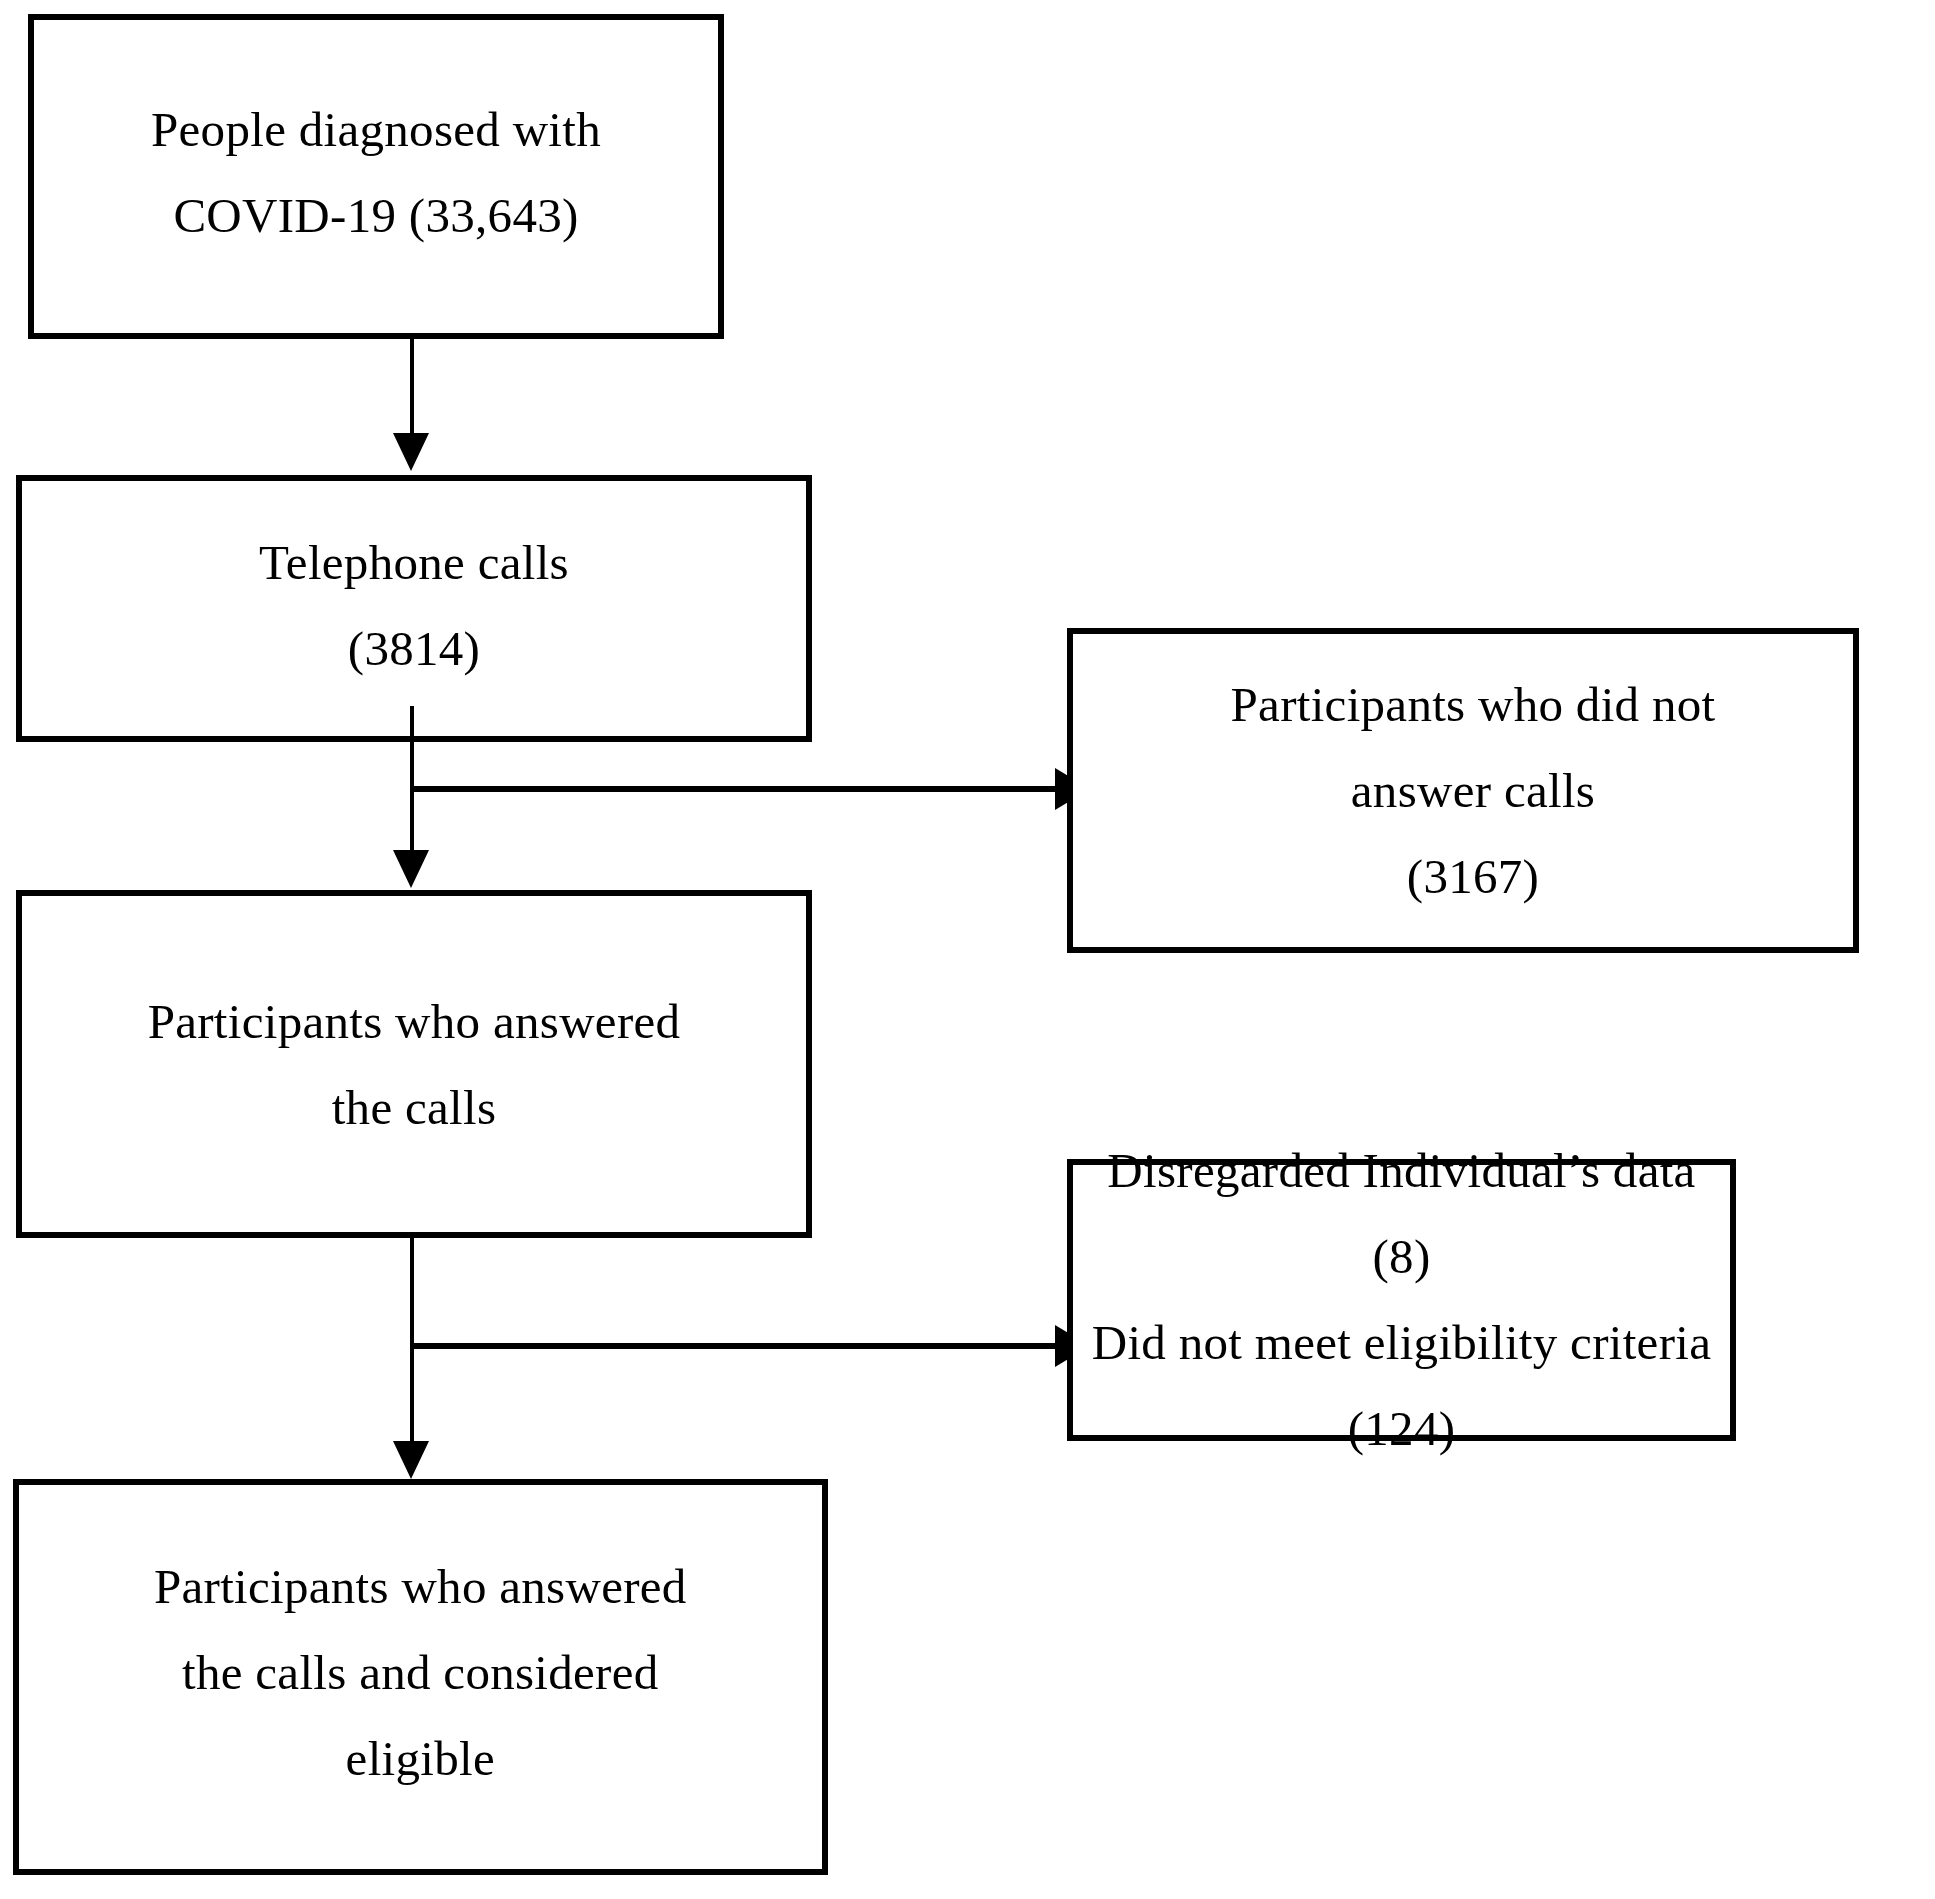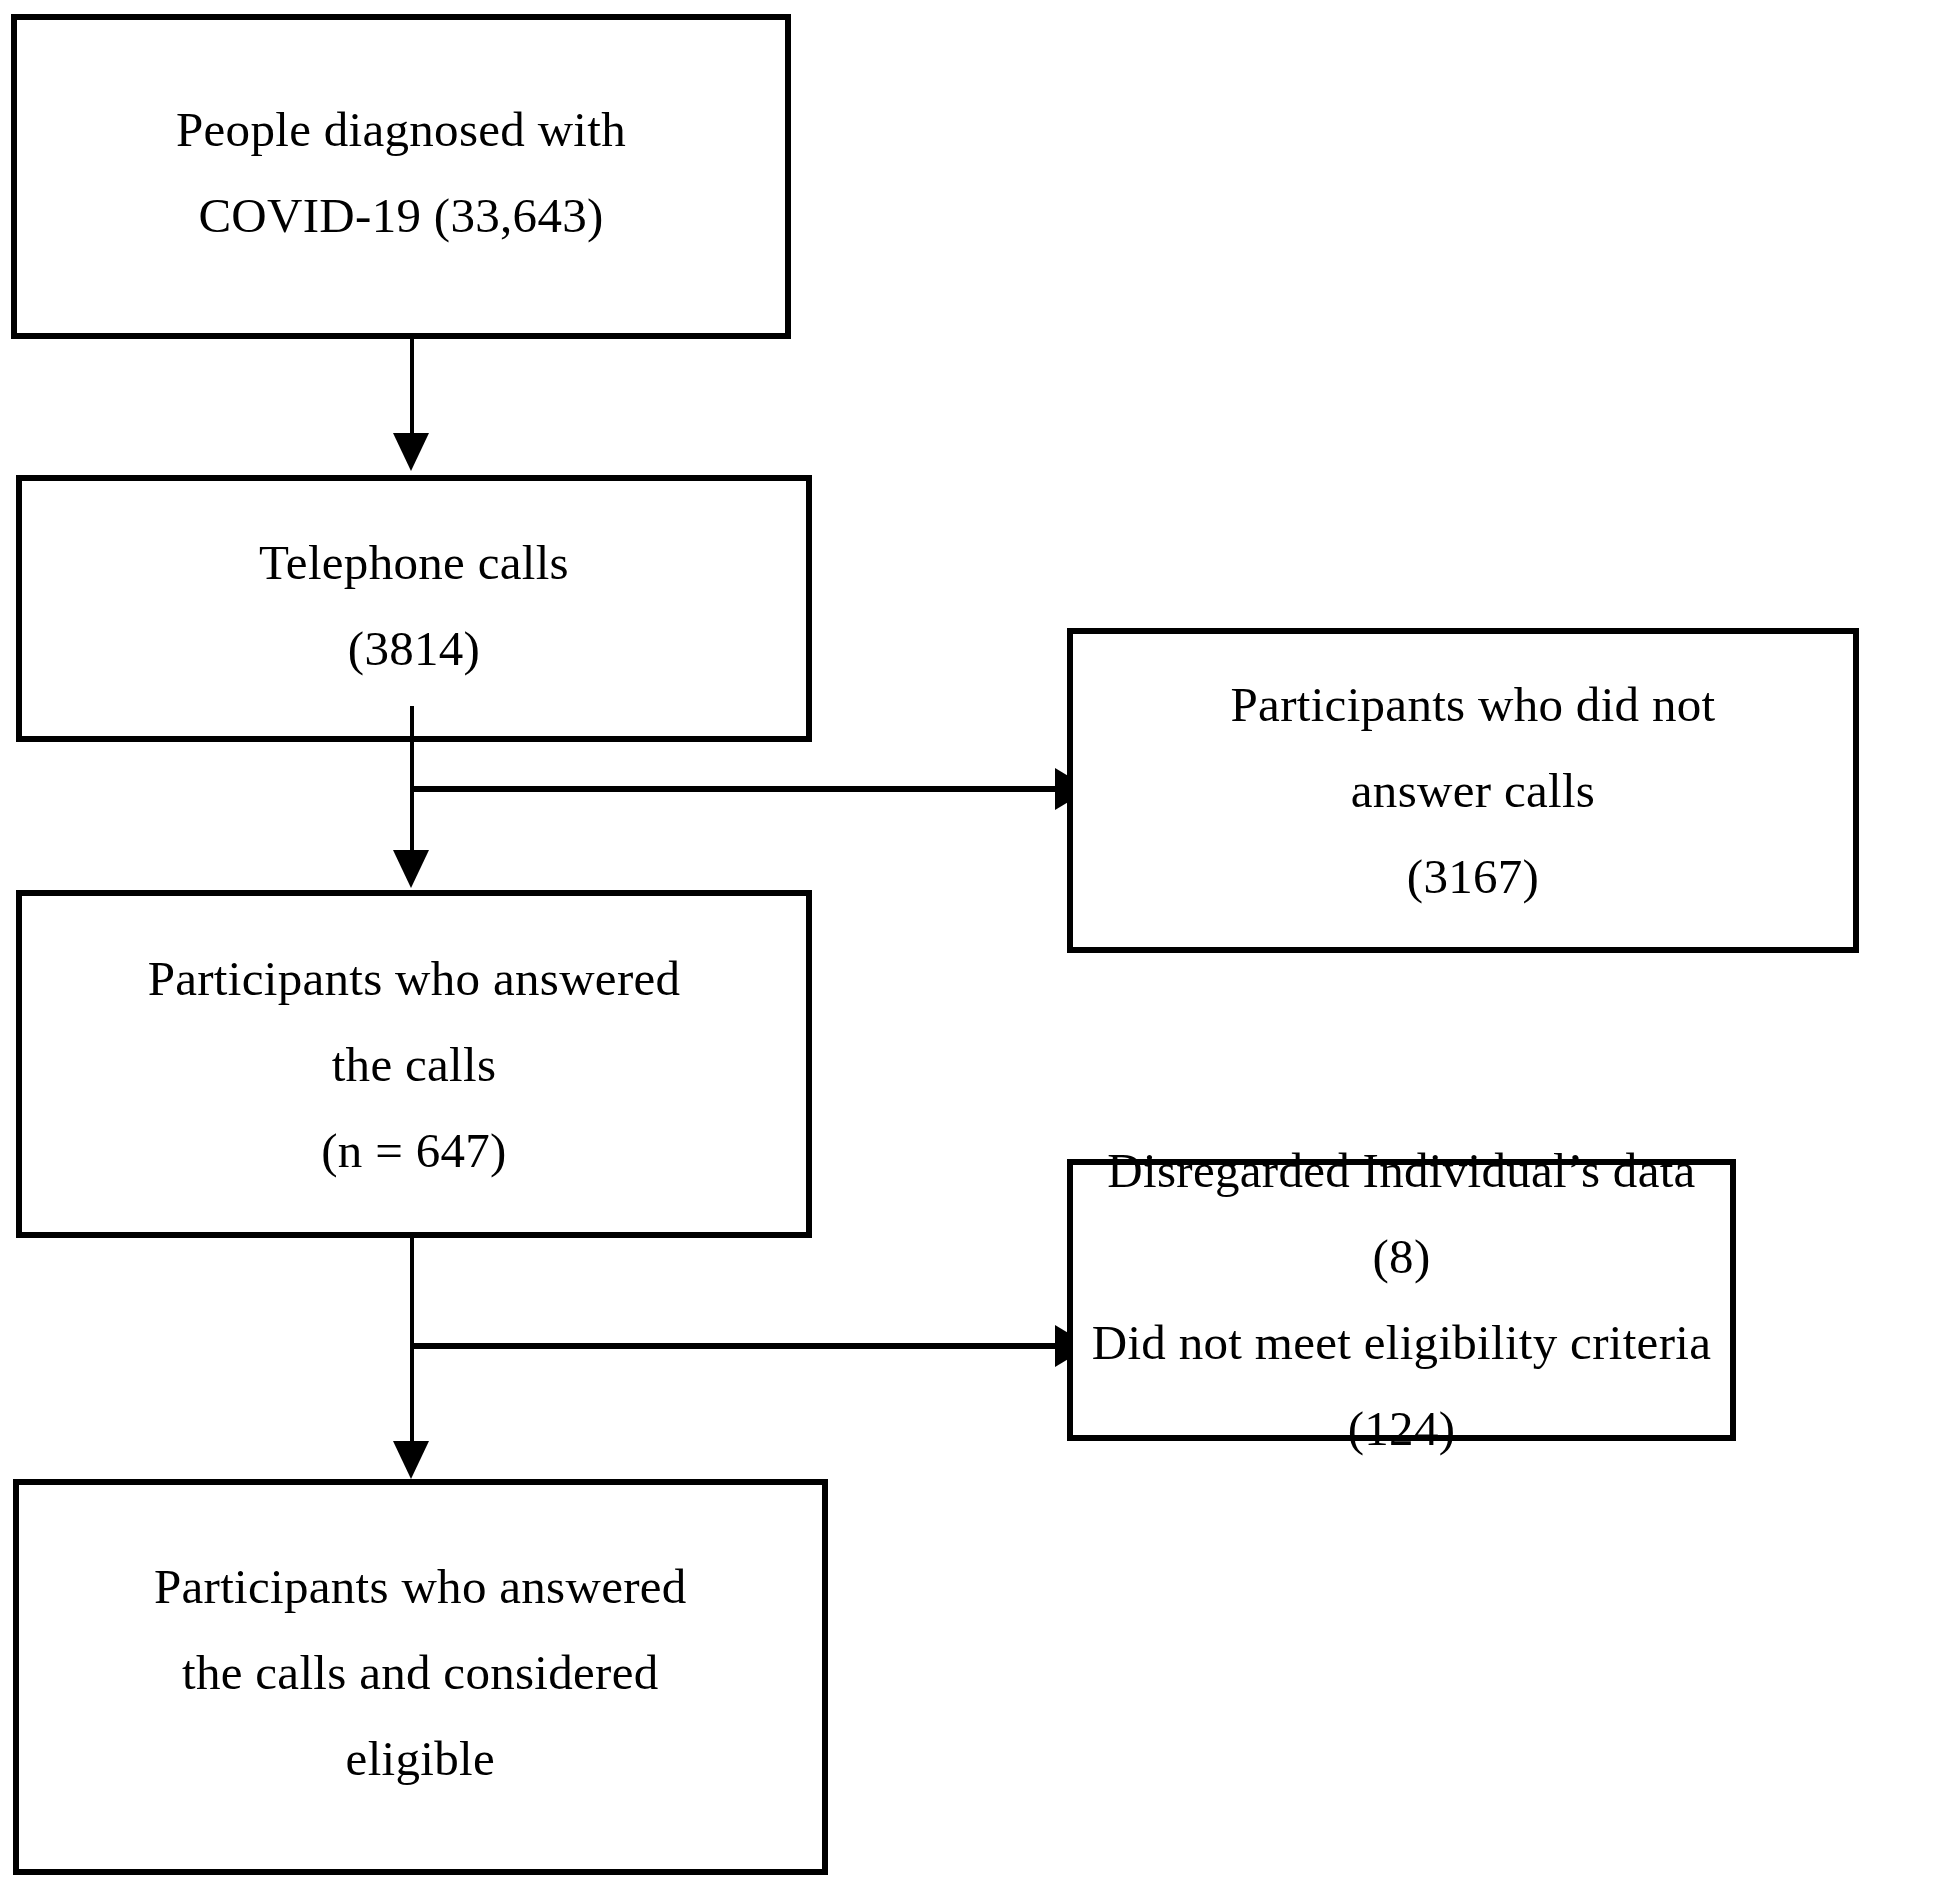--- a/index.html
+++ b/index.html
@@ -28,21 +28,21 @@
     text-align: center;
   }
   .node .line {
     display: block;
     white-space: nowrap;
     font-size: 49px;
     line-height: 86px;
     letter-spacing: 0.3px;
   }
   
-  #node-diagnosed  { left: 11px;   top: 14px;   width: 780px; height: 325px; font-family: Liberation Serif, serif; }
+  #node-diagnosed  { left: 28px;   top: 14px;   width: 696px; height: 325px; font-family: Liberation Serif, serif; }
   #node-calls      { left: 16px;   top: 475px;  width: 796px; height: 267px; }
   #node-answered   { left: 16px;   top: 890px; width: 796px; height: 348px; }
   #node-eligible   { left: 12.8px;   top: 1479px; width: 815px; height: 396px; }
   #node-noanswer   { left: 1067px; top: 628px;  width: 792px; height: 325px; padding-left: 20px; }
   #node-excluded   { left: 1067px; top: 1159px; width: 669px; height: 282px; }
 
   
   #node-diagnosed .stack { transform: translateY(-3.8px); }
   #node-calls .stack     { transform: translateY(-2.6px); }
   #node-answered .stack  { transform: translateY(1.3px); }
@@ -128,21 +128,20 @@
       <span class="line">Participants who did not</span>
       <span class="line">answer calls</span>
       <span class="line">(3167)</span>
     </div>
   </div>
 
   <div class="node" id="node-answered">
     <div class="stack">
       <span class="line">Participants who answered</span>
       <span class="line">the calls</span>
-      <span class="line">(n = 647)</span>
     </div>
   </div>
 
   <div class="vline" id="conn3-v"></div>
   <div class="hline" id="branch2-h"></div>
   <div class="arrow-right" id="branch2-a"></div>
   <div class="arrow-down" id="conn3-a"></div>
 
   <div class="node" id="node-excluded">
     <div class="stack">

